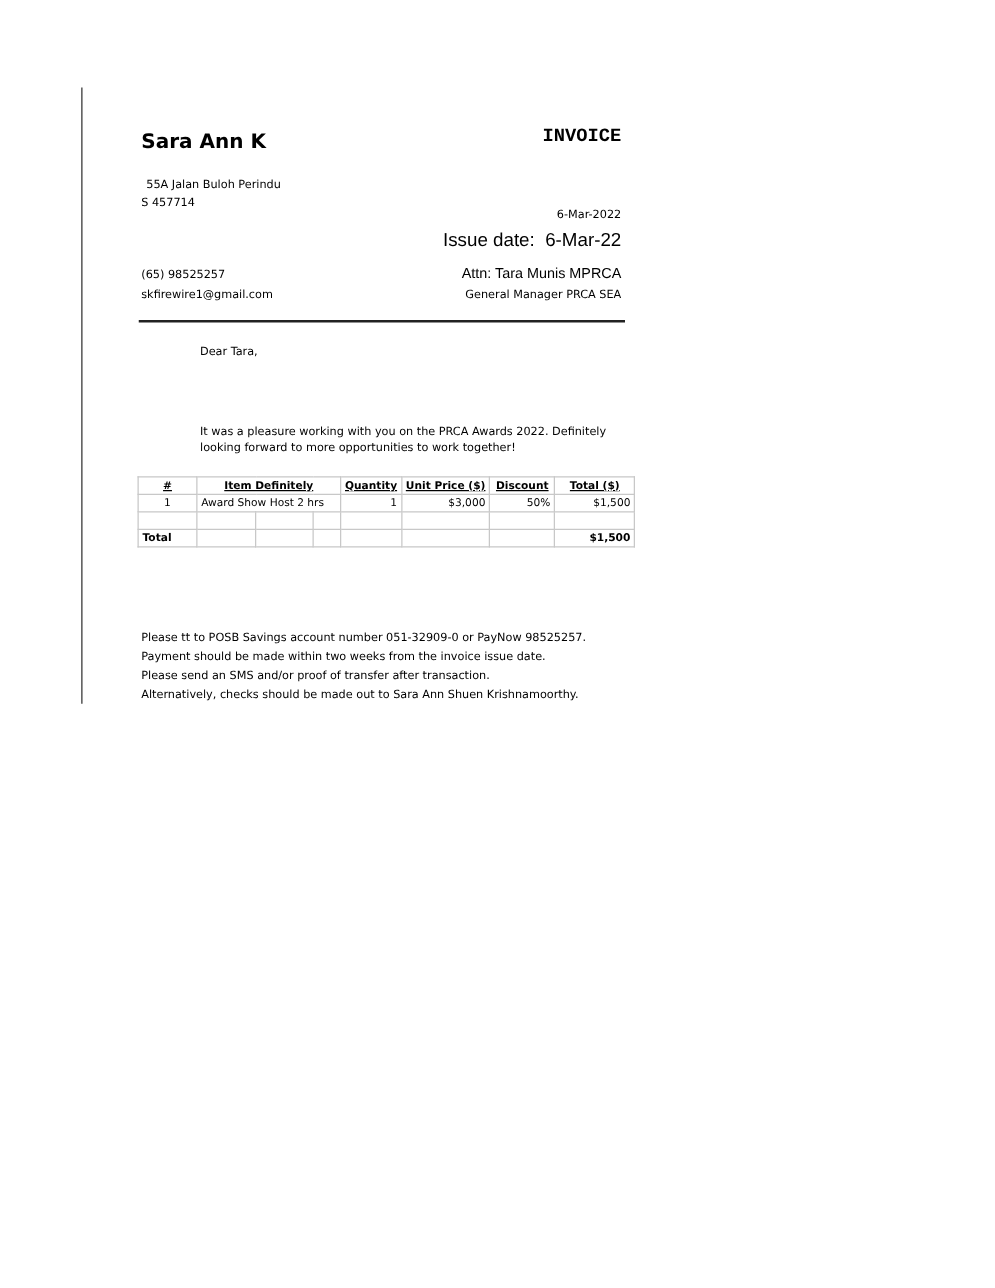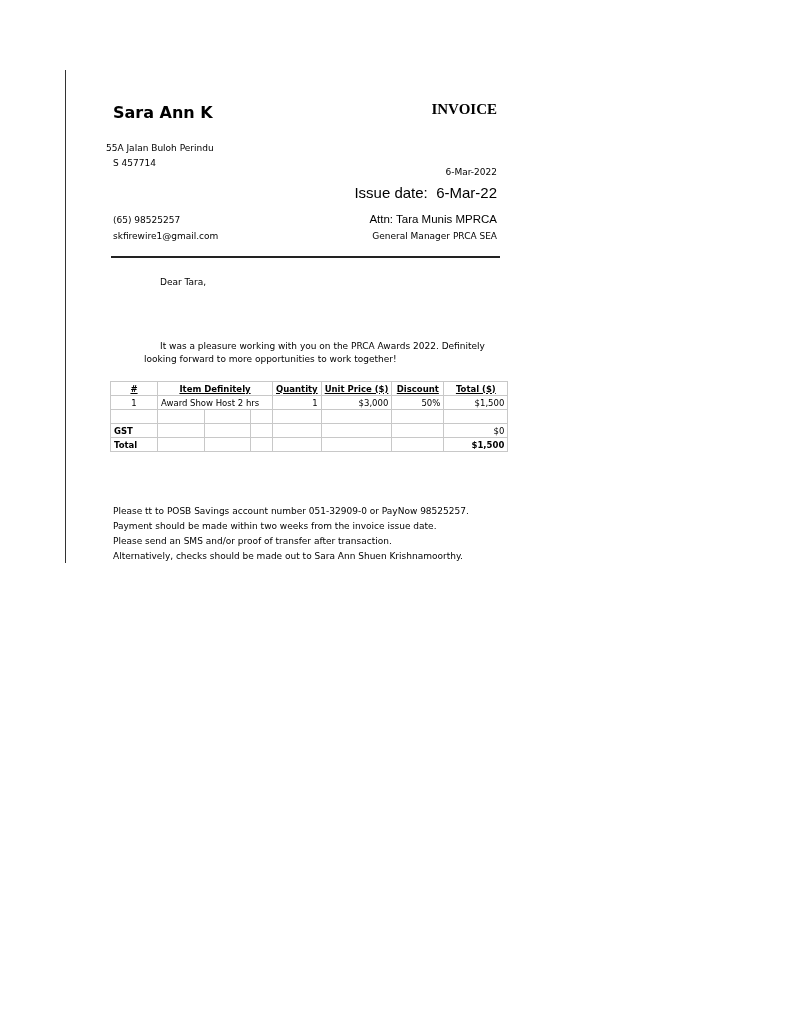--- a/index.html
+++ b/index.html
@@ -2,33 +2,33 @@
 <html><head>
   <meta charset="utf-8">
   <style>
     html, body { margin:0; padding:0; background:#ffffff; }
     body { width:796px; height:1030px; position:relative; overflow:hidden;
            font-family:"Liberation Sans", sans-serif; color:#000; }
     .abs { position:absolute; white-space:nowrap; }
     .f { font-family:"DejaVu Sans", sans-serif; font-size:9px; }
     .vline { position:absolute; left:65px; top:70px; width:1px; height:493px; background:#333; }
     .sender-name { left:113px; top:103px; font-family:"DejaVu Sans", sans-serif; font-weight:bold; font-size:16px; }
-    .invoice-title { right:299px; top:101px; font-family:Liberation Serif, serif; font-weight:bold; font-size:15px; }
-    .addr1 { left:106px; top:143px; }
+    .invoice-title { right:299px; top:101px; font-family:Liberation Mono, monospace; font-weight:bold; font-size:15px; }
+    .addr1 { left:117px; top:143px; }
     .addr2 { left:113px; top:158px; }
     .date-right { right:299px; top:143px;margin-top:24px; }
     .issue { right:299px; top:184px; font-family:"Liberation Sans", sans-serif; font-size:15px; }
     .phone { left:113px; top:215px; }
     .email { left:113px; top:231px; }
     .attn { right:299px; top:213px; font-family:"Liberation Sans", sans-serif; font-size:11.5px; }
     .gm { right:299px; top:231px; }
     .hrule { position:absolute; left:111px; top:256px; width:389px; height:2px; background:#222; }
     .dear { left:160px; top:277px; }
     .msg1 { left:160px; top:341px; }
-    .msg2 { left:144px; top:354px; }
+    .msg2 { left:160px; top:354px; }
     table.inv { position:absolute; left:110px; top:381px; border-collapse:collapse; font-family:"DejaVu Sans", sans-serif; font-size:8.5px; }
     table.inv td { border:1px solid #c8c8c8; height:14px; padding:0 3px; box-sizing:border-box; white-space:nowrap; }
     table.inv .hd { font-weight:bold; text-decoration:underline; text-align:center; }
     table.inv .c { text-align:center; }
     table.inv .r { text-align:right; }
     table.inv .b { font-weight:bold; }
     .note { left:113px; }
   </style>
 </head>
 <body>
@@ -90,30 +90,20 @@
     <td></td>
         <td></td>
         <td></td>
         <td></td>
         <td></td>
         <td></td>
         <td></td>
         <td></td>
   </tr>
   <tr>
-    <td class="b">GST</td>
-    <td></td>
-        <td></td>
-        <td></td>
-        <td></td>
-        <td></td>
-        <td></td>
-    <td class="r">$0</td>
-  </tr>
-  <tr>
     <td class="b">Total</td>
     <td></td>
         <td></td>
         <td></td>
         <td></td>
         <td></td>
         <td></td>
     <td class="r b">$1,500</td>
   </tr>
 </tbody>

